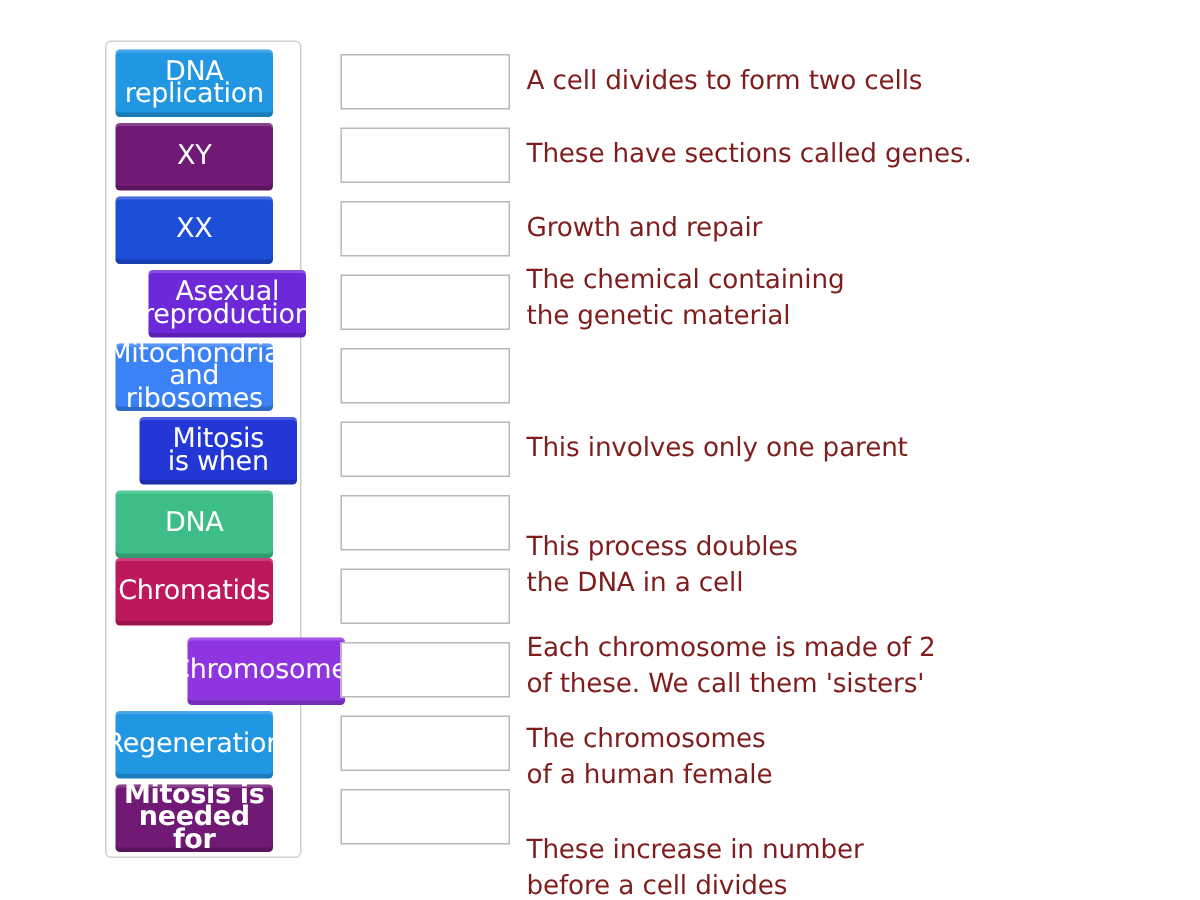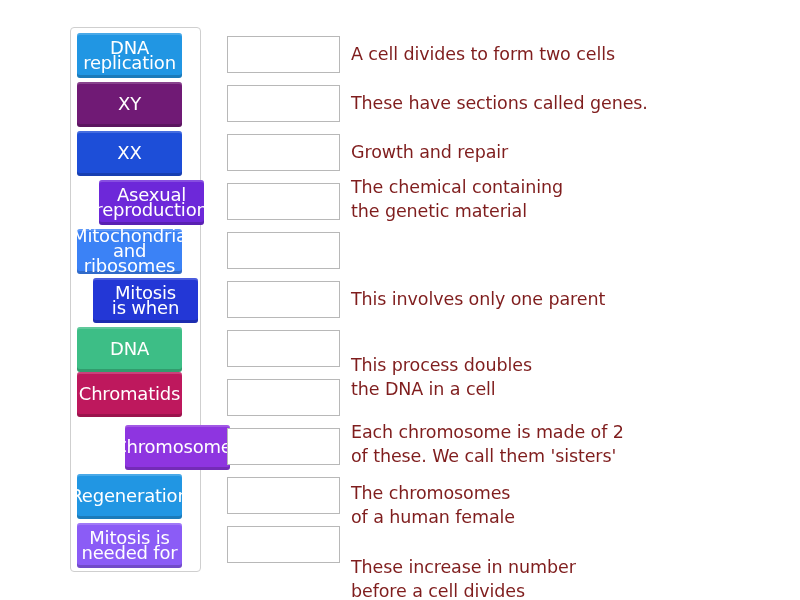--- a/index.html
+++ b/index.html
@@ -82,21 +82,21 @@
     <div class="card" style="top:152px;background:#6d28d9;margin-left:22px;">Asexual
 reproduction</div>
     <div class="card" style="top:201px;background:#3b82f6;">Mitochondria
 and ribosomes</div>
     <div class="card" style="top:250px;background:#2337d6;margin-left:16px;">Mitosis
 is when</div>
     <div class="card" style="top:299px;background:#3dbe86;">DNA</div>
     <div class="card" style="top:344px;background:#be185d;">Chromatids</div>
     <div class="card" style="top:397px;background:#8e35e0;margin-left:48px;">Chromosomes</div>
     <div class="card" style="top:446px;background:#2196e3;">Regeneration</div>
-    <div class="card" style="top:495px;background:#8b5cf6;">Mitosis is
+    <div class="card" style="top:495px;background:#701a75;font-weight:bold;">Mitosis is
 needed for</div>
   </div>
 
   <div class="slot" style="top:36px;"></div>
   <div class="slot" style="top:85px;"></div>
   <div class="slot" style="top:134px;"></div>
   <div class="slot" style="top:183px;"></div>
   <div class="slot" style="top:232px;"></div>
   <div class="slot" style="top:281px;"></div>
   <div class="slot" style="top:330px;"></div>

